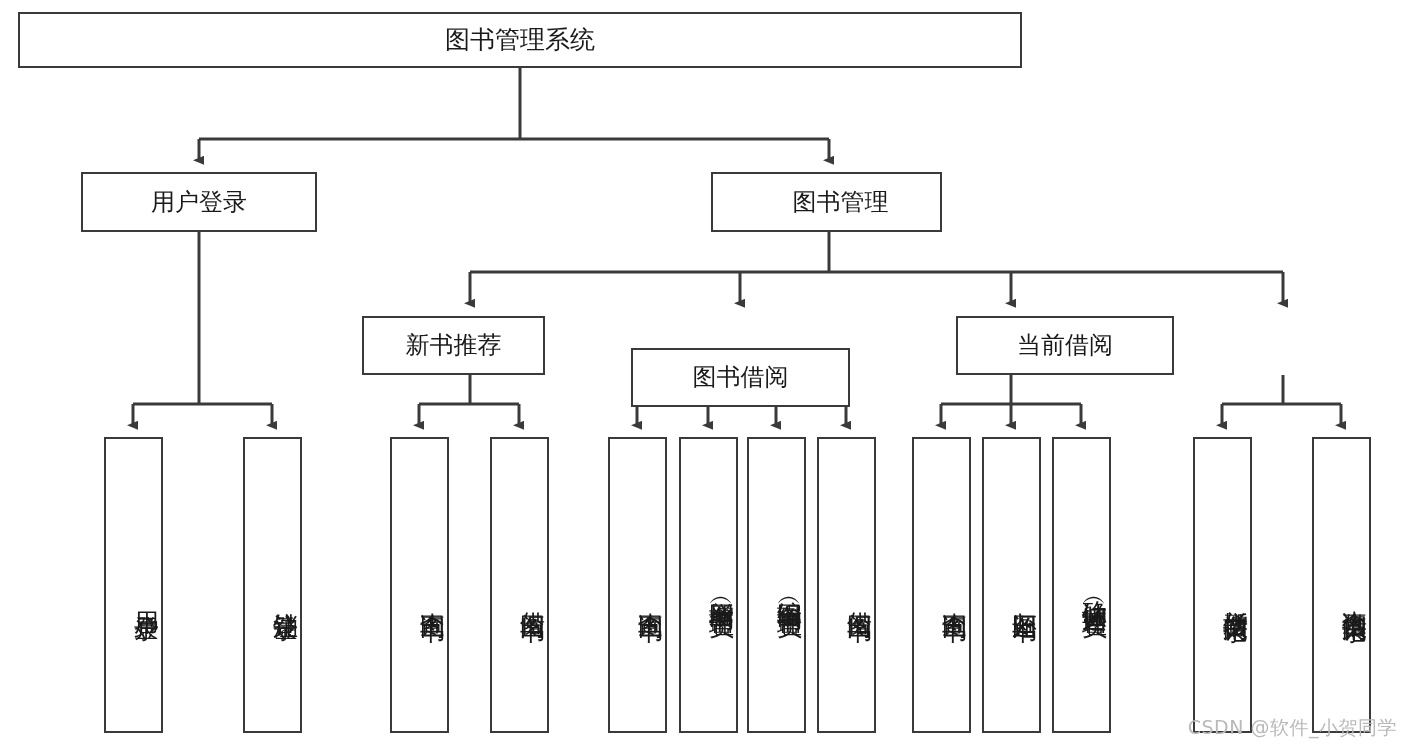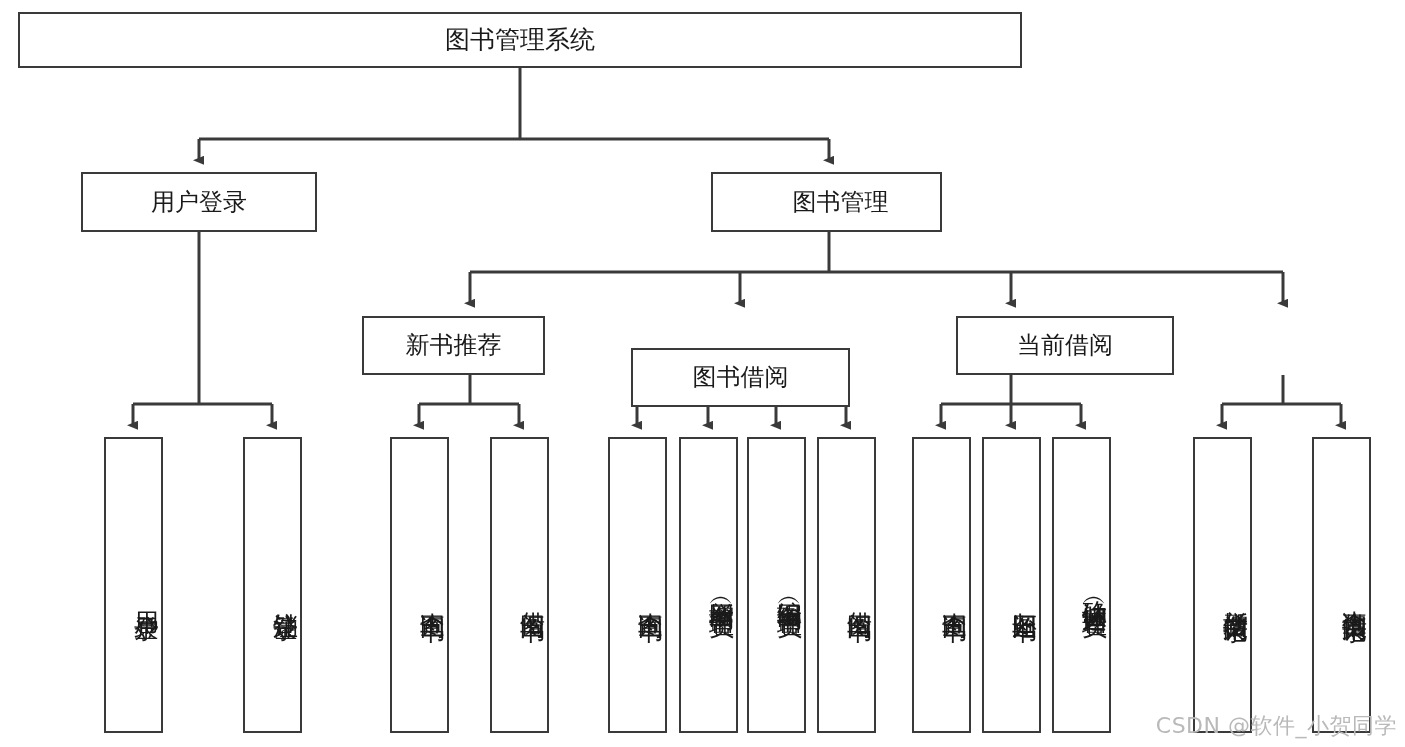--- a/index.html
+++ b/index.html
@@ -56,21 +56,21 @@
   .node.leaf.tall-text {
     padding-top: 10px;
   }
   .node .lbl {
     display: block;
   }
   .watermark {
     position: absolute;
     right: 8px;
     bottom: 6px;
-    font-size: 22px;
+    font-size: 19px;
     color: #b9b9b9;
     letter-spacing: 0.5px;
     white-space: nowrap;
     font-family: "DejaVu Sans", "Liberation Sans", sans-serif;
   }
 </style>
 </head>
 <body>
 
 <div id="diagram">

